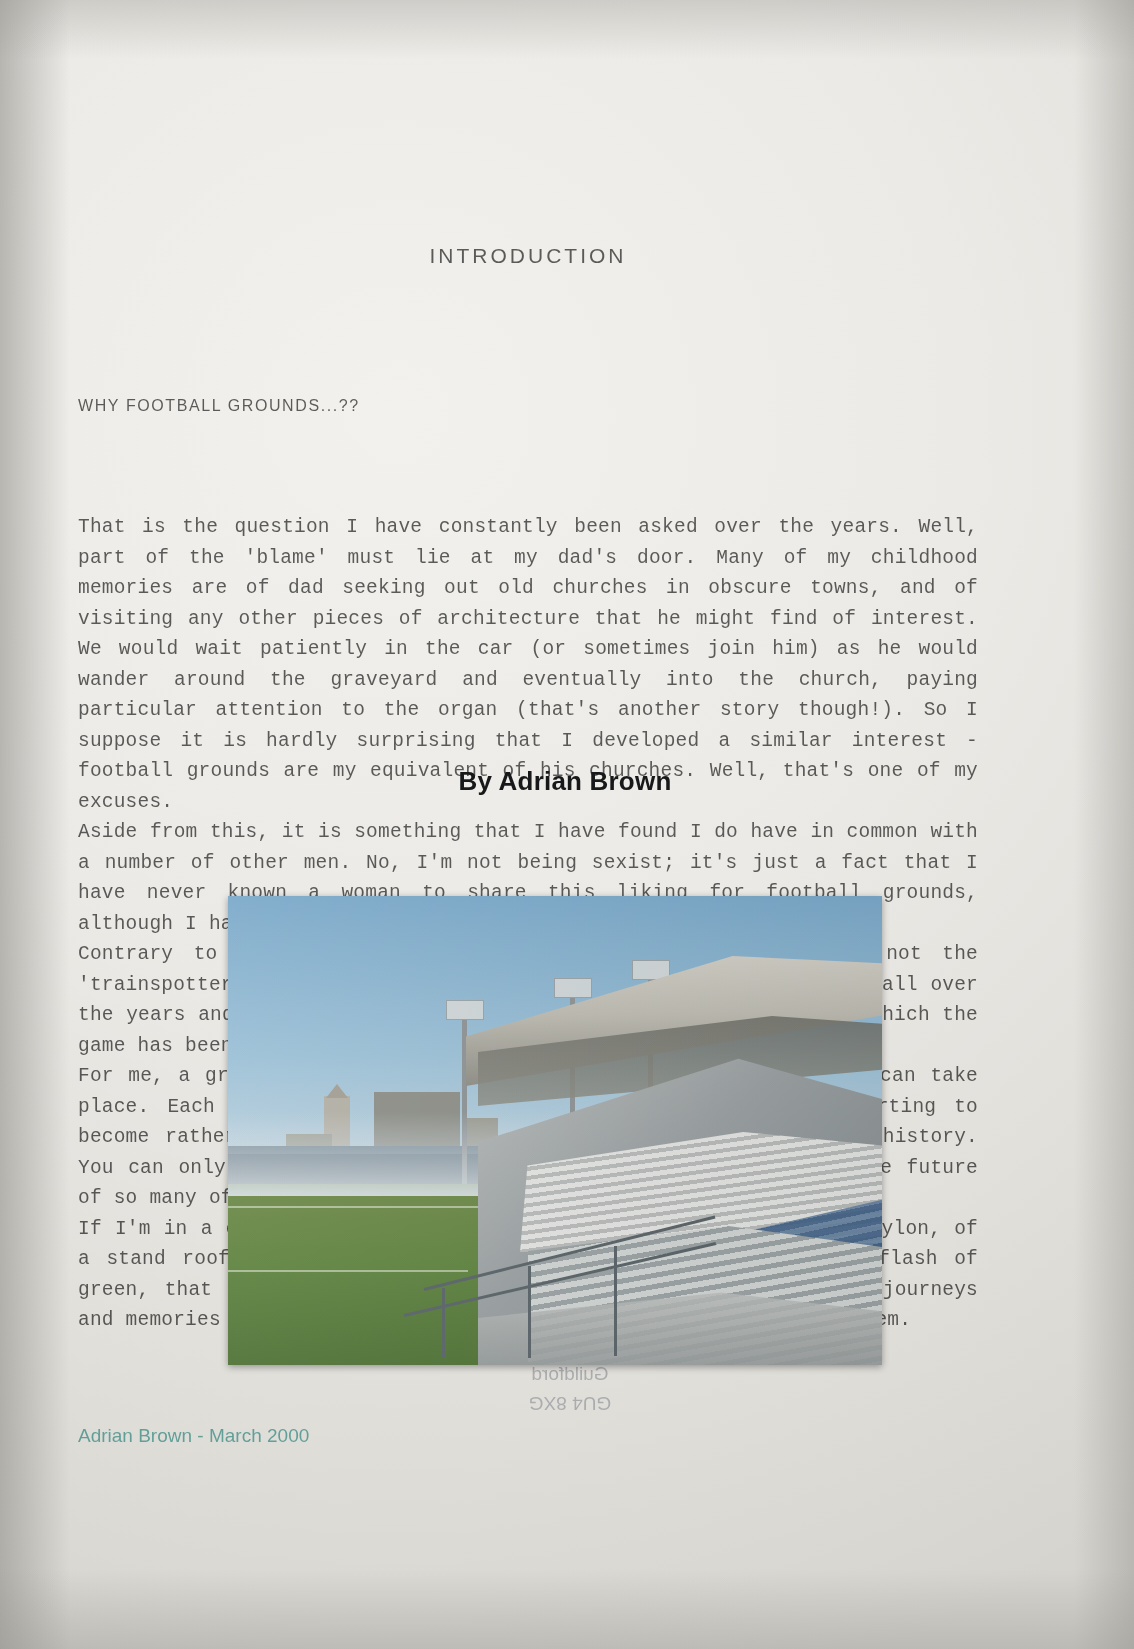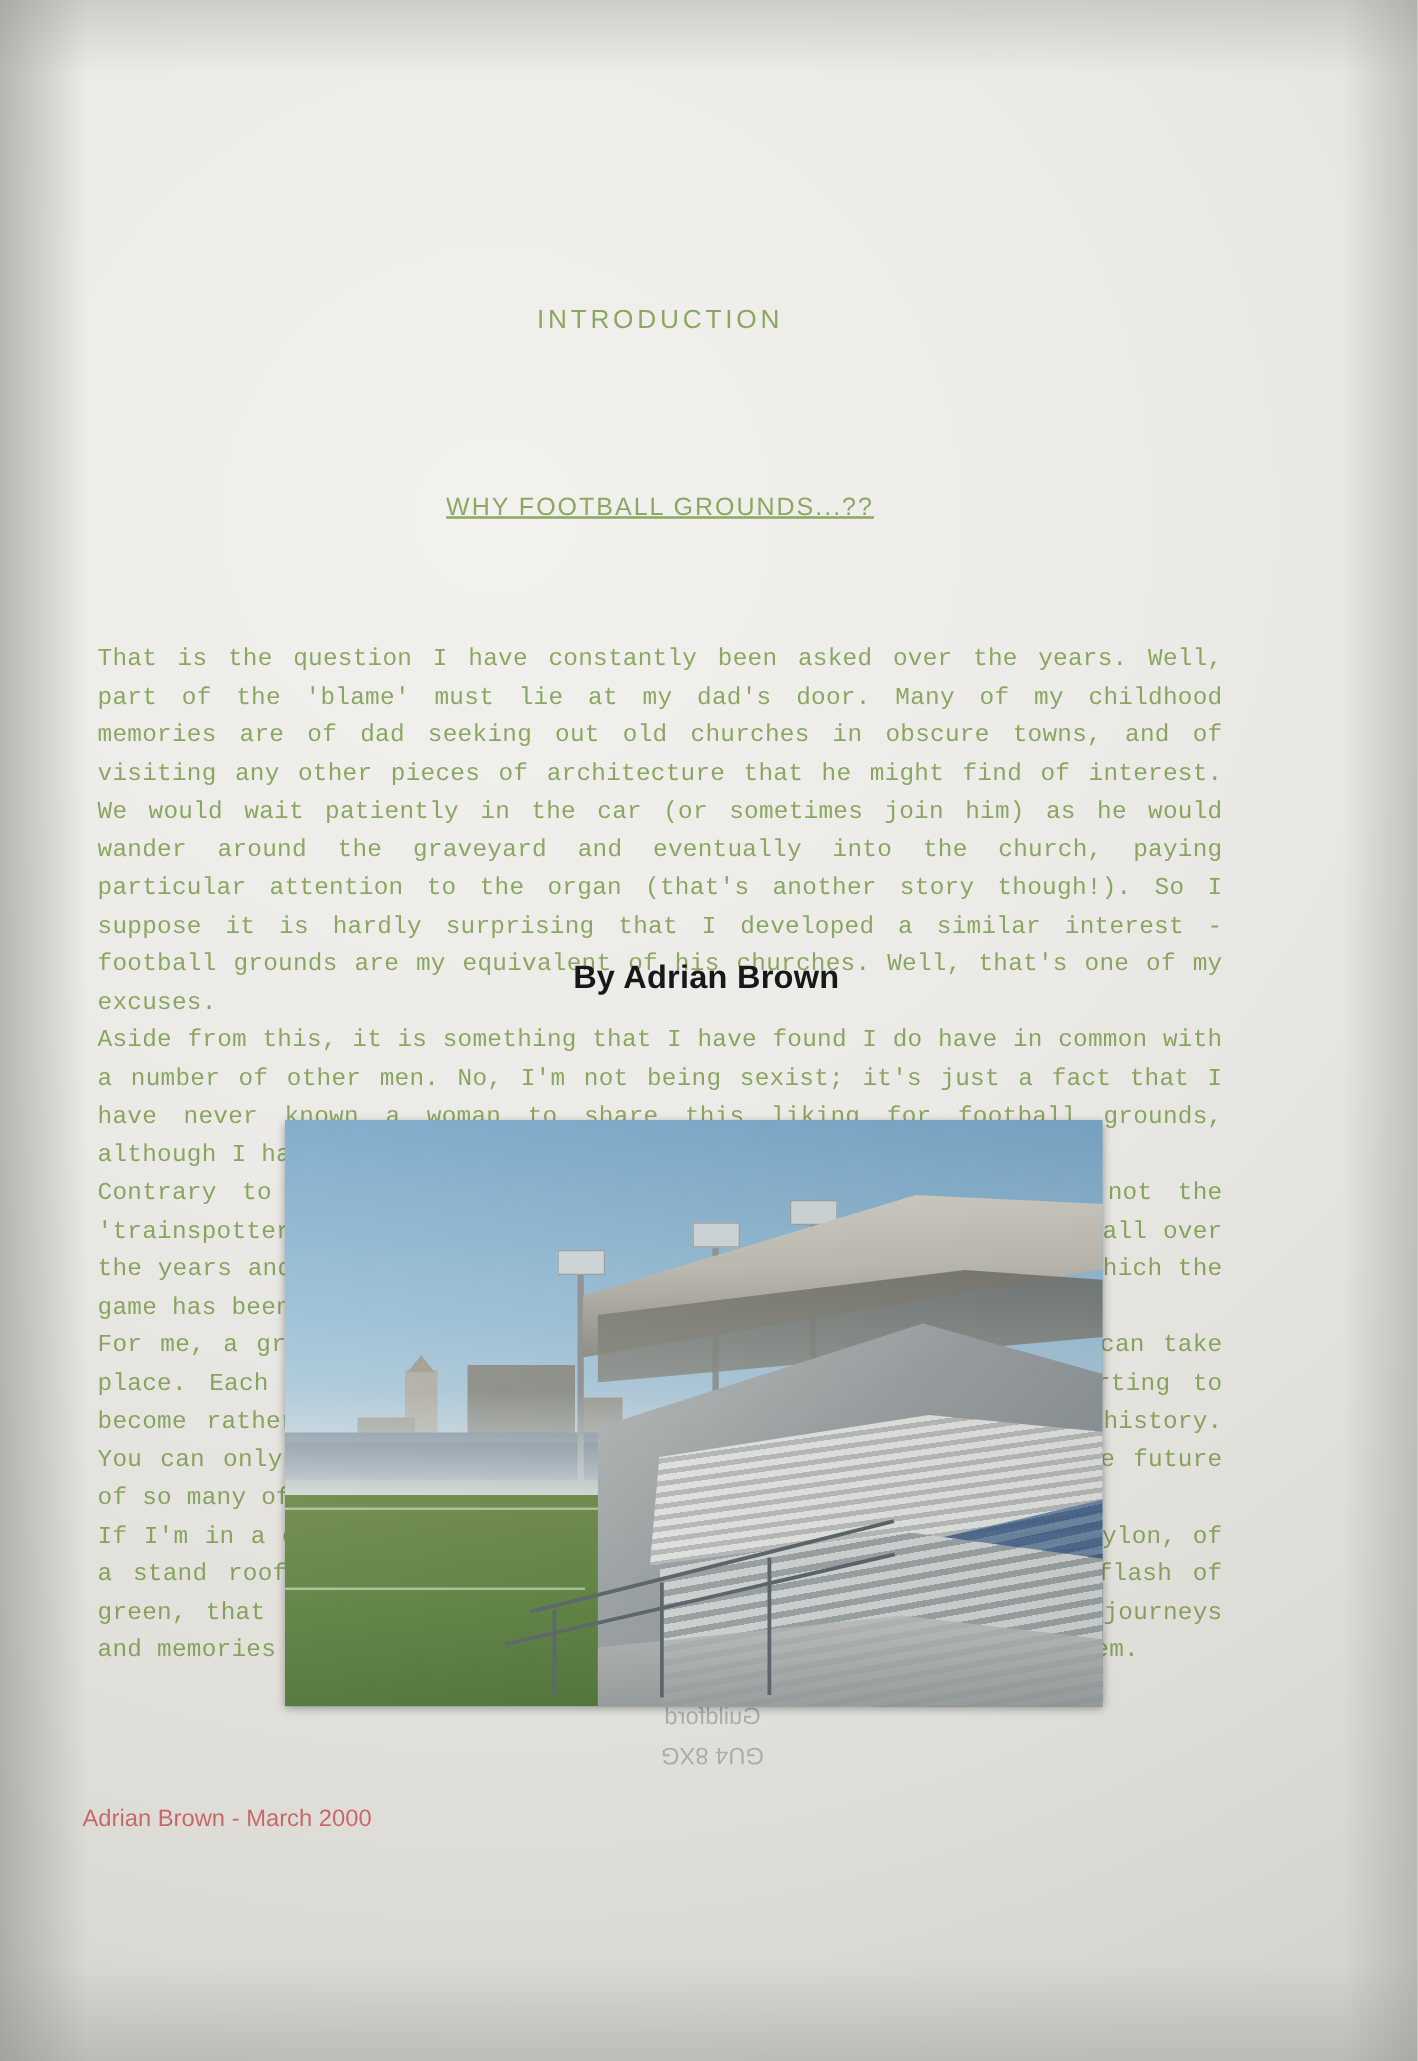--- a/index.html
+++ b/index.html
@@ -46,54 +46,52 @@
     background: linear-gradient(to top, rgba(150,148,142,0.40), rgba(150,148,142,0.0));
     pointer-events: none;
   }
 
   
   .showthrough {
     position: absolute;
     left: 78px;
     top: 180px;
     width: 900px;
-    color: #4d7c0f;
+    color: #000000;
     opacity: 0.62;
     font-size: 19.5px;
     line-height: 30.5px;
     letter-spacing: 0.2px;
     filter: blur(0.45px);
     white-space: pre-wrap;
   }
   .st-title {
     text-align: center;
     letter-spacing: 3px;
     font-size: 21px;
     margin-bottom: 58px;
   }
   .st-sub {
-    text-align: center;
-    font-size: 20px;
+    text-align: left;
+    font-size: 16px;
     letter-spacing: 1.6px;
-    text-decoration: underline;
     margin-bottom: 30px;
   }
   .st-body {
     text-align: justify;
     font-family: Liberation Mono, monospace;
   }
   .st-foot {
     position: absolute;
-    left: 66px;
+    left: 78px;
     top: 1425px;
-    color: #b91c1c;
+    color: #0f766e;
     opacity: 0.6;
     font-size: 19px;
     filter: blur(0.5px);
-    margin-top: 20px;
   }
   .st-mirror {
     position: absolute;
     width: 300px;
     text-align: center;
     color: #9a9ca1;
     opacity: 0.75;
     font-size: 19px;
     filter: blur(0.4px);
   }

